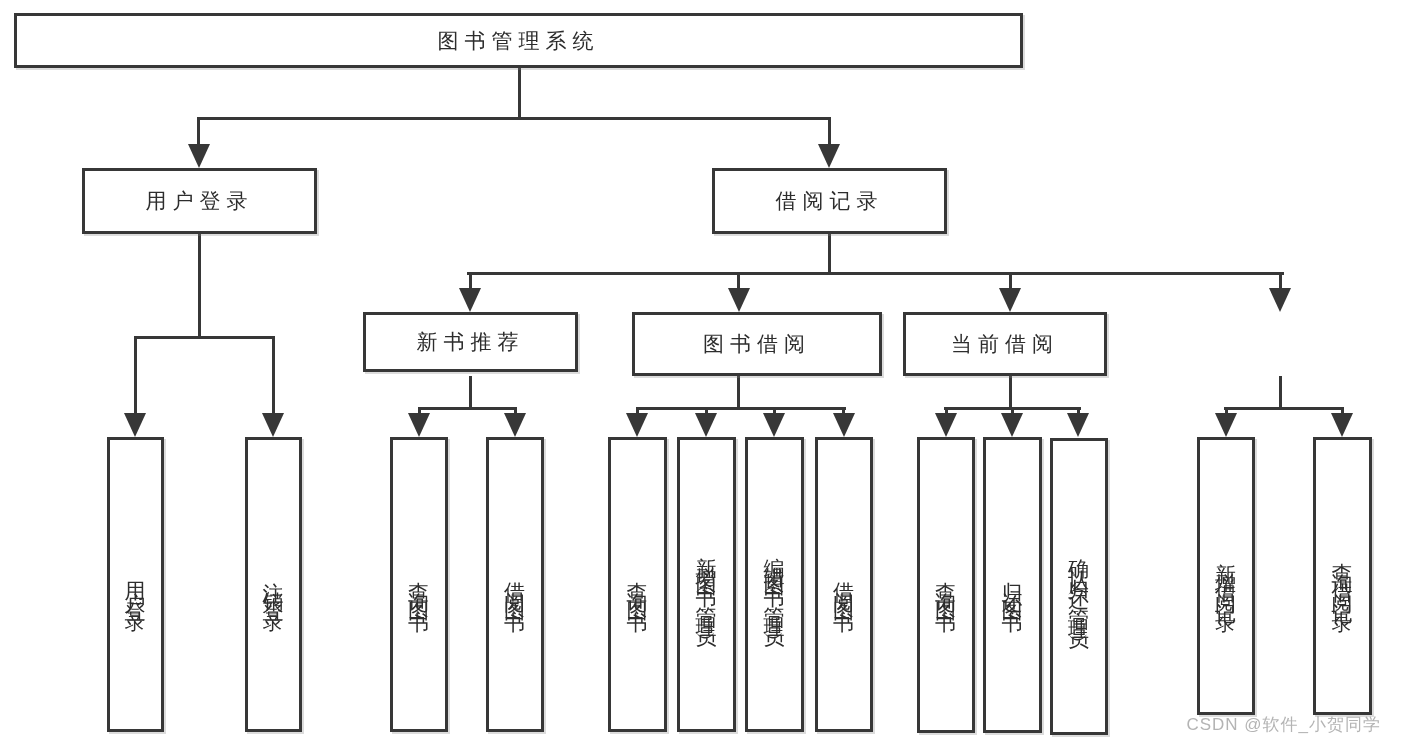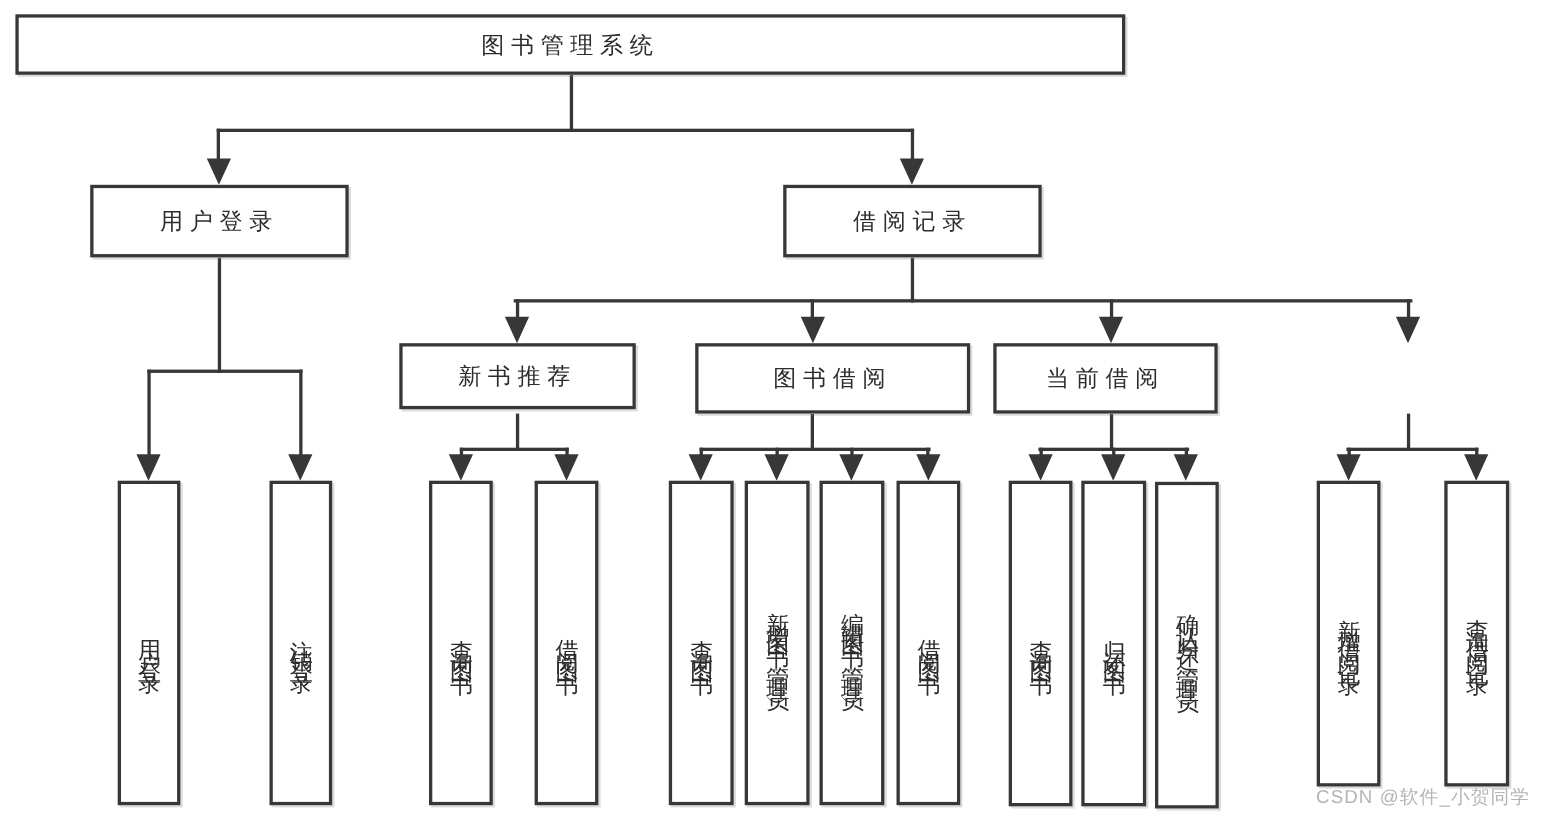--- a/index.html
+++ b/index.html
@@ -25,21 +25,21 @@
     writing-mode:vertical-rl;text-orientation:mixed;
     letter-spacing:10px;line-height:1;white-space:normal;
   }
   .ln{position:absolute;background:var(--line);}
   .arr{
     position:absolute;width:0;height:0;
     border-left:11px solid transparent;border-right:11px solid transparent;
     border-top:24px solid var(--line);
   }
   .wm{
-    position:absolute;right:14px;top:713px;
+    position:absolute;right:24px;top:713px;
     font-size:17px;color:var(--watermark);letter-spacing:1px;
   }
 </style>
 </head>
 <body>
 
 <div class="stage">
 
   <div class="ln" style="left:518px;top:68px;width:3px;height:52px"></div>
   <div class="ln" style="left:197px;top:117px;width:634px;height:3px"></div>

